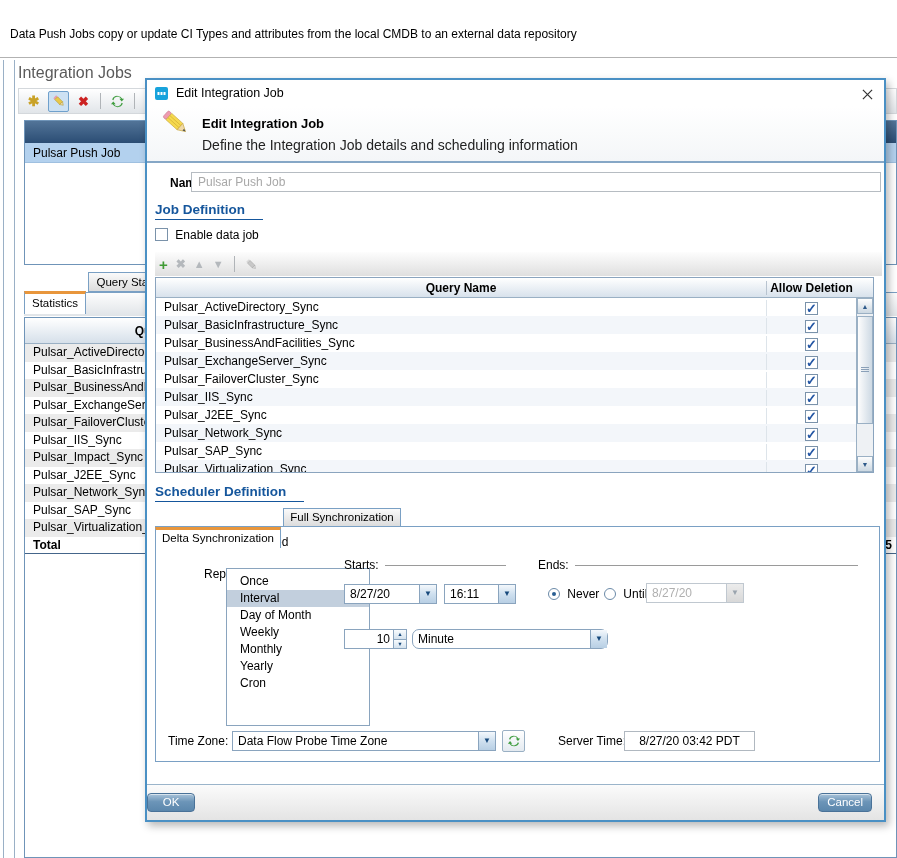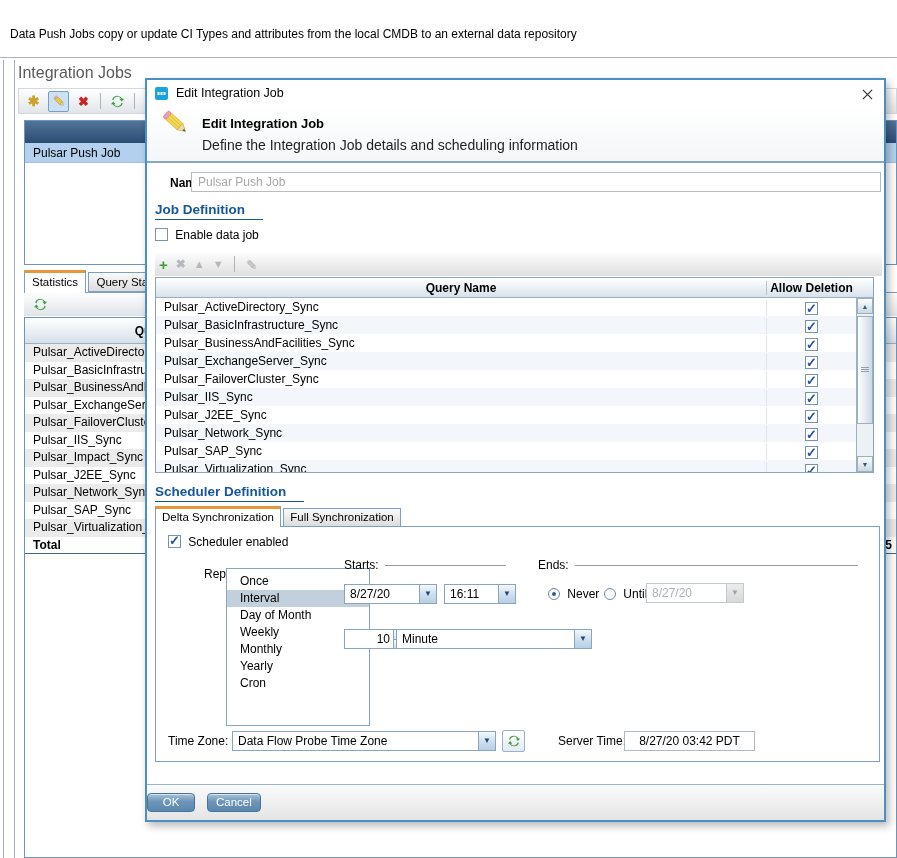--- a/index.html
+++ b/index.html
@@ -27,21 +27,21 @@
   .tsep{width:1px;height:16px;background:#b0b4b8;margin:0 2px;}
   .ic-new{color:#c9a227;font-size:14px;font-weight:bold;}
   .ic-del{color:#cc2222;font-size:13px;font-weight:bold;}
   .ic-loop{color:#a5841e;font-size:14px;font-weight:bold;}
 
   .bg-jobtable{left:24px;top:120px;width:873px;height:145px;border:1px solid #6f94b8;background:#fff;}
   .bg-jobtable .hd{height:22px;background:linear-gradient(#527498,#2b4d74);}
   .bg-jobtable .selrow{height:20px;background:#b3d1ee;line-height:20px;padding-left:8px;border-bottom:1px solid #9fc0e0;}
 
   .tab{position:absolute;border:1px solid #7aa0c4;font-size:11.5px;text-align:center;}
-  .tab.on{background:#fff;border-top:3px solid #e8963c;border-bottom:none;z-index:3;}
+  .tab.on{background:#fff;border-top:3px solid #e8963c;border-bottom:none;z-index:3;margin-top:21px;}
   .tab.off{background:linear-gradient(#fafafa,#dcdcdc);z-index:1;}
 
   .bg-strip{left:24px;top:292px;width:873px;height:24px;border-top:1px solid #7aa0c4;
       background:linear-gradient(#fdfdfd,#e0e4e8);display:flex;align-items:center;padding-left:6px;z-index:2;}
 
   .bg-stats{left:24px;top:317px;width:873px;height:541px;border:1px solid #6f94b8;background:#fff;overflow:hidden;}
   .bg-stats .hd{height:26px;background:linear-gradient(#ffffff,#d6e0ea);border-bottom:1px solid #9ab0c4;position:relative;}
   .bg-stats .hd .c1{position:absolute;left:0;top:6px;width:290px;text-align:center;font-weight:bold;}
   .srow{height:17.5px;line-height:17.5px;padding-left:8px;position:relative;}
   .srow.g{background:#ebebeb;}
@@ -121,21 +121,21 @@
       background:linear-gradient(#f8fbfd,#d4e2ee);color:#17497c;font-size:5.5px;text-align:center;line-height:9px;}
   .spinner .sup{top:0;} .spinner .sdn{bottom:0;border-top:1px solid #8aa4be;}
 
   .rbtn{position:absolute;width:23px;height:22px;border:1px solid #9ab0c4;border-radius:2px;
       background:linear-gradient(#ffffff,#e4eaf0);display:flex;align-items:center;justify-content:center;}
 
   .stime{position:absolute;left:468px;top:204px;width:131px;height:20px;border:1px solid #b0b8c0;
       text-align:center;line-height:19px;}
 
   .dlg-footer{position:absolute;left:0;right:0;bottom:0;height:36px;background:linear-gradient(#fbfbfb,#e4e4e4);
-      border-top:1px solid #9ab4ca;display:flex;align-items:center;justify-content:flex-start;gap:12px;padding-right:12px;}
+      border-top:1px solid #9ab4ca;display:flex;align-items:center;justify-content:space-between;gap:12px;padding-right:12px;}
   .btn{min-width:48px;height:19px;border:1px solid #4a7298;border-radius:4px;color:#fff;font-size:11.5px;
       background:linear-gradient(#a9c3d9,#6c95b8 45%,#5b87ac);text-align:center;line-height:17px;
       box-shadow:inset 0 1px 0 rgba(255,255,255,.55);padding:0 8px;}
 </style>
 </head>
 <body>
 
 <div class="screen">
 
   <div class="abs desc">Data Push Jobs copy or update CI Types and attributes from the local CMDB to an external data repository</div>
@@ -372,21 +372,21 @@
       <div class="combo dis" style="left:490px;top:56px;width:98px;">
         <span class="txt">8/27/20</span>
         <span class="cbtn">▼</span>
       </div>
 
       <div class="spinner">
         <span class="val">10</span>
         <span class="sup">▲</span>
         <span class="sdn">▼</span>
       </div>
-      <div class="combo" style="left:240px;top:102px;width:196px;">
+      <div class="combo" style="left:256px;top:102px;width:196px;border-radius:7px;">
         <span class="txt">Minute</span>
         <span class="cbtn">▼</span>
       </div>
 
       <span class="lbl" style="left:12px;top:207px;">Time Zone:</span>
       <div class="combo" style="left:76px;top:204px;width:264px;">
         <span class="txt">Data Flow Probe Time Zone</span>
         <span class="cbtn">▼</span>
       </div>
       <div class="rbtn" style="left:346px;top:203px;">

